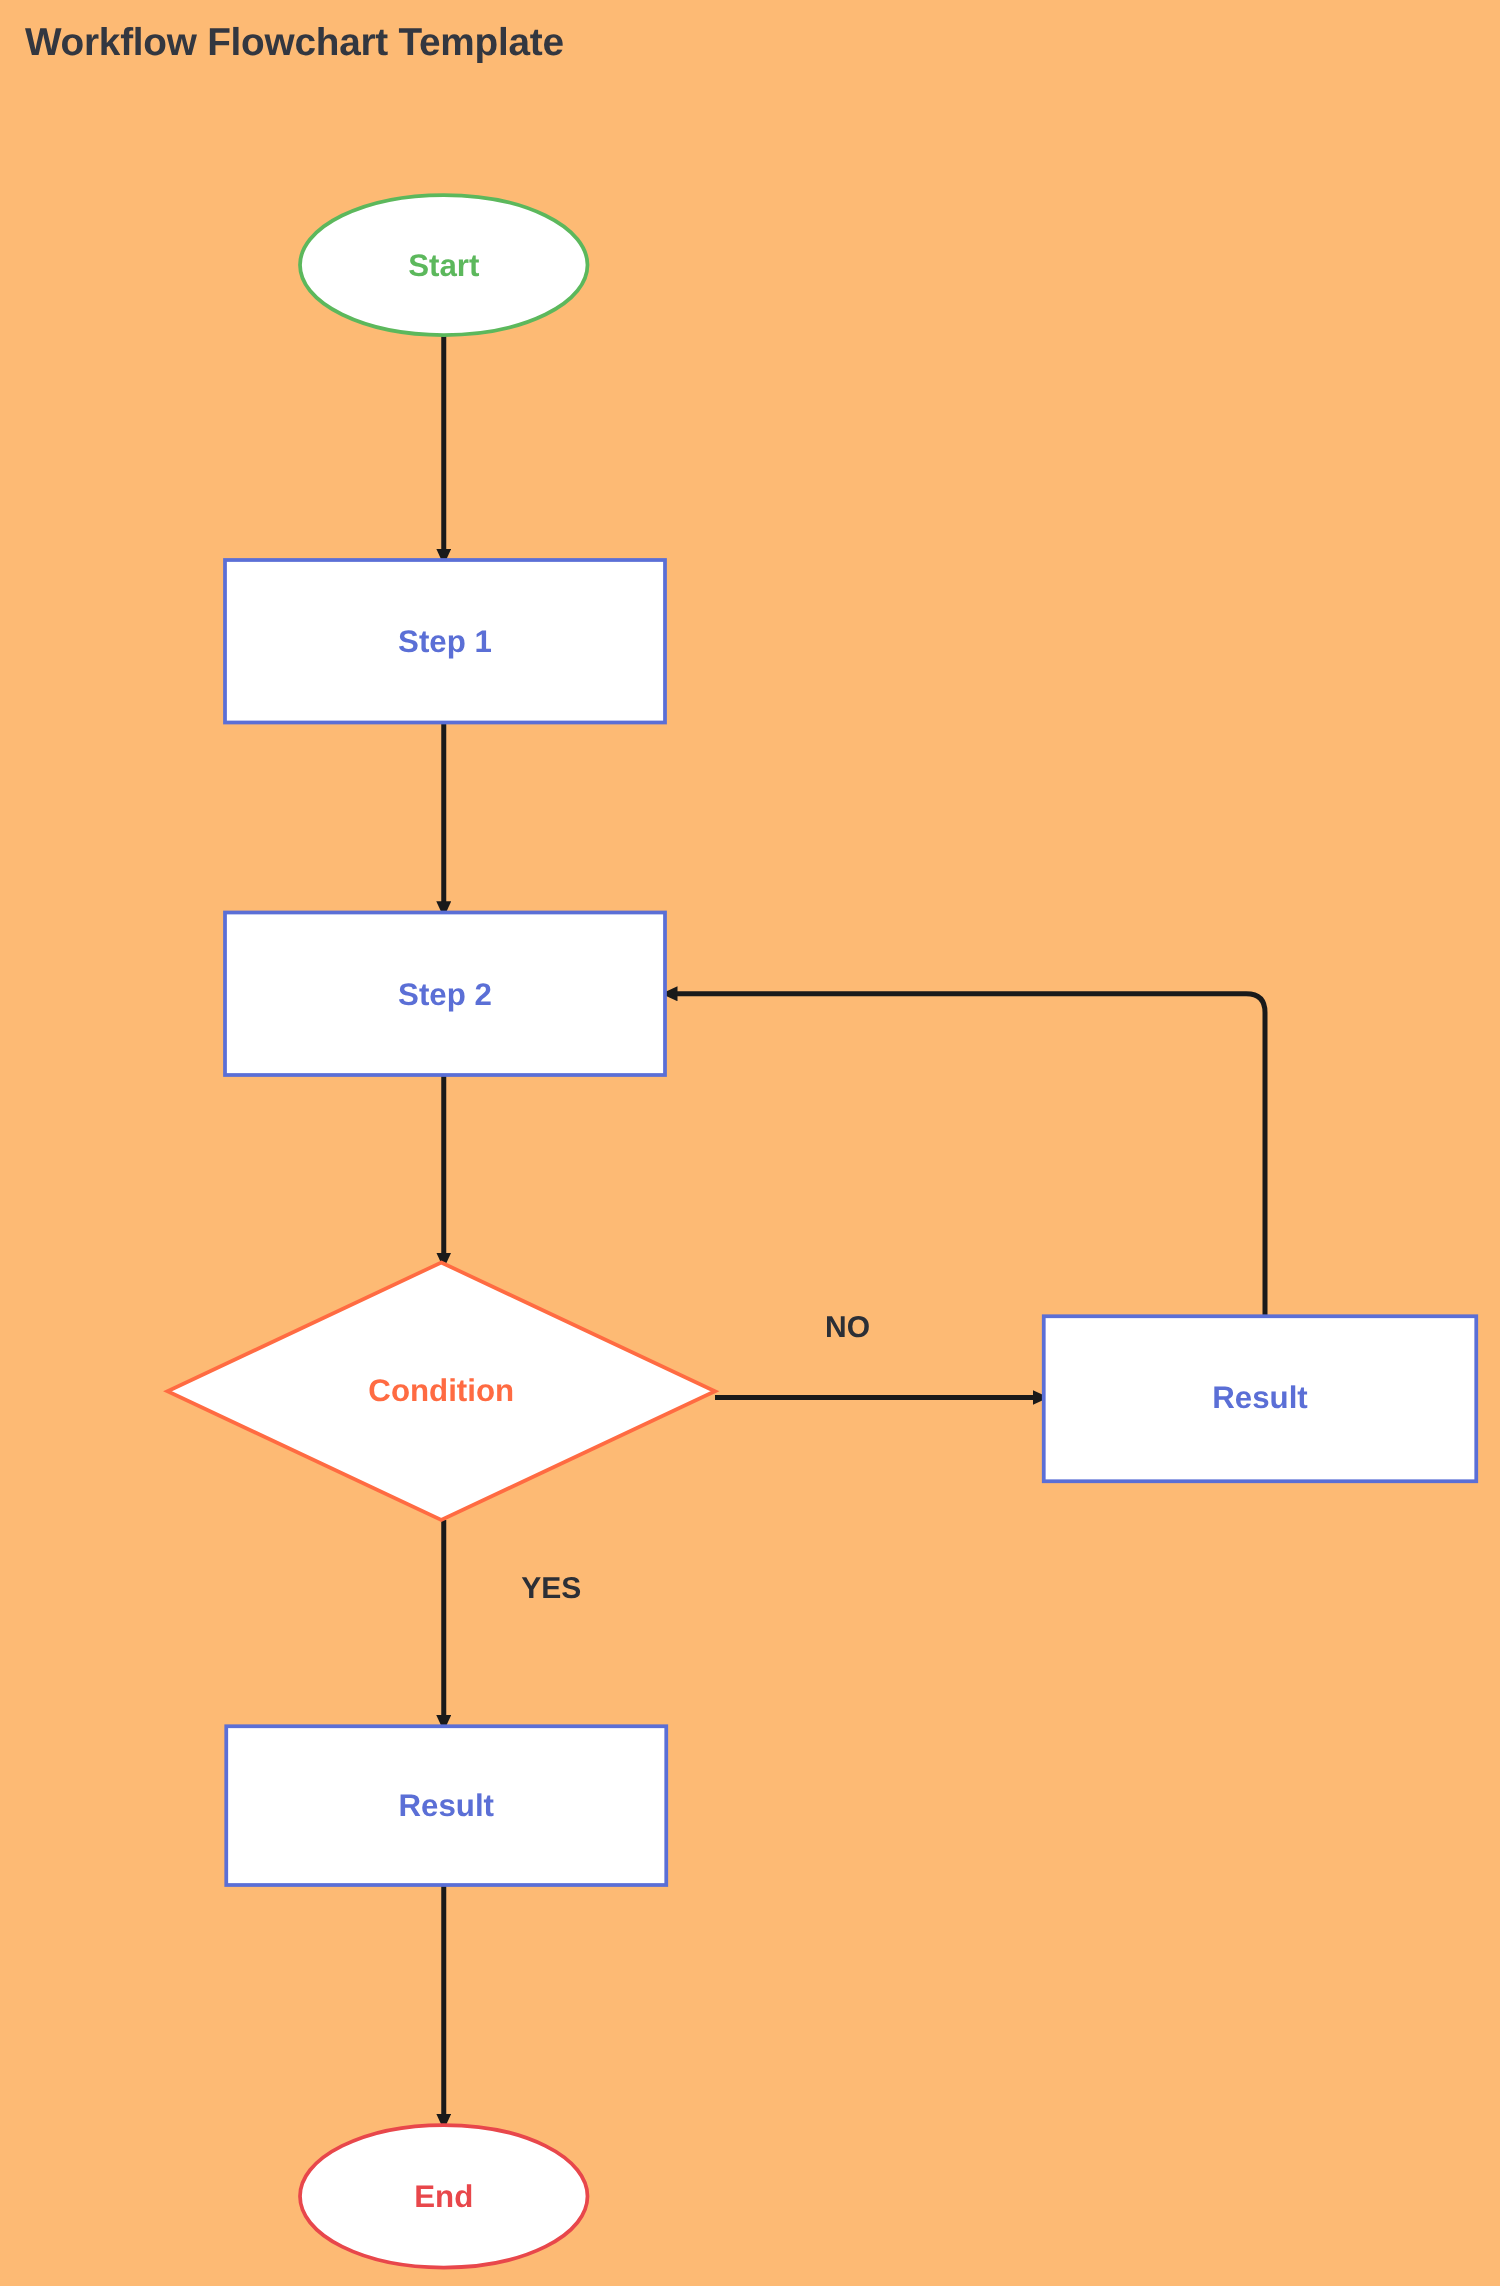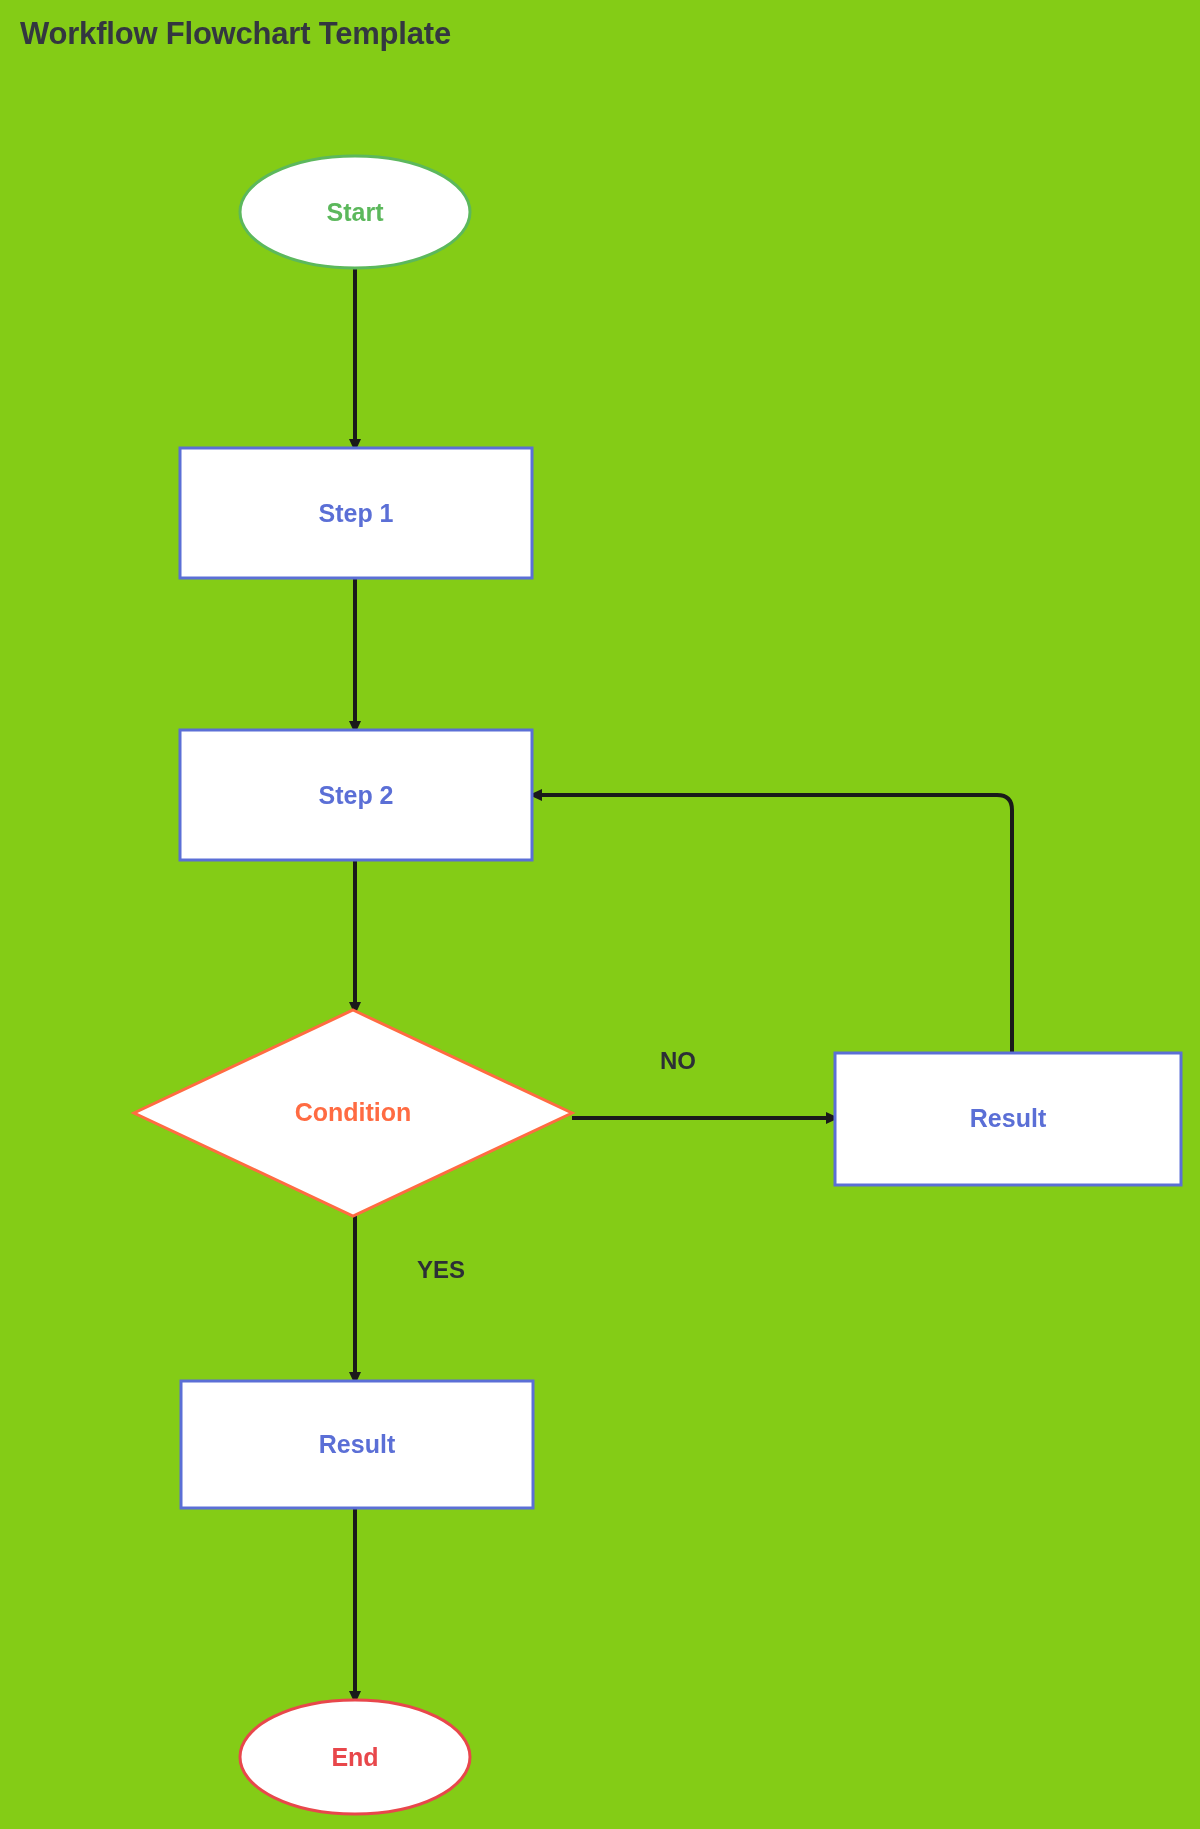--- a/index.html
+++ b/index.html
@@ -9,21 +9,21 @@
     background: #ffffff;
   }
   body {
     font-family: "Liberation Sans", sans-serif;
     -webkit-font-smoothing: antialiased;
   }
   #page {
     position: relative;
     width: 1200px;
     height: 1829px;
-    background: #84cc16;
+    background: #fdba74;
     overflow: hidden;
     text-align: right;
   }
   #page-title {
     position: absolute;
     left: 20px;
     top: 16px;
     font-size: 31px;
     font-weight: bold;
     color: #333740;

